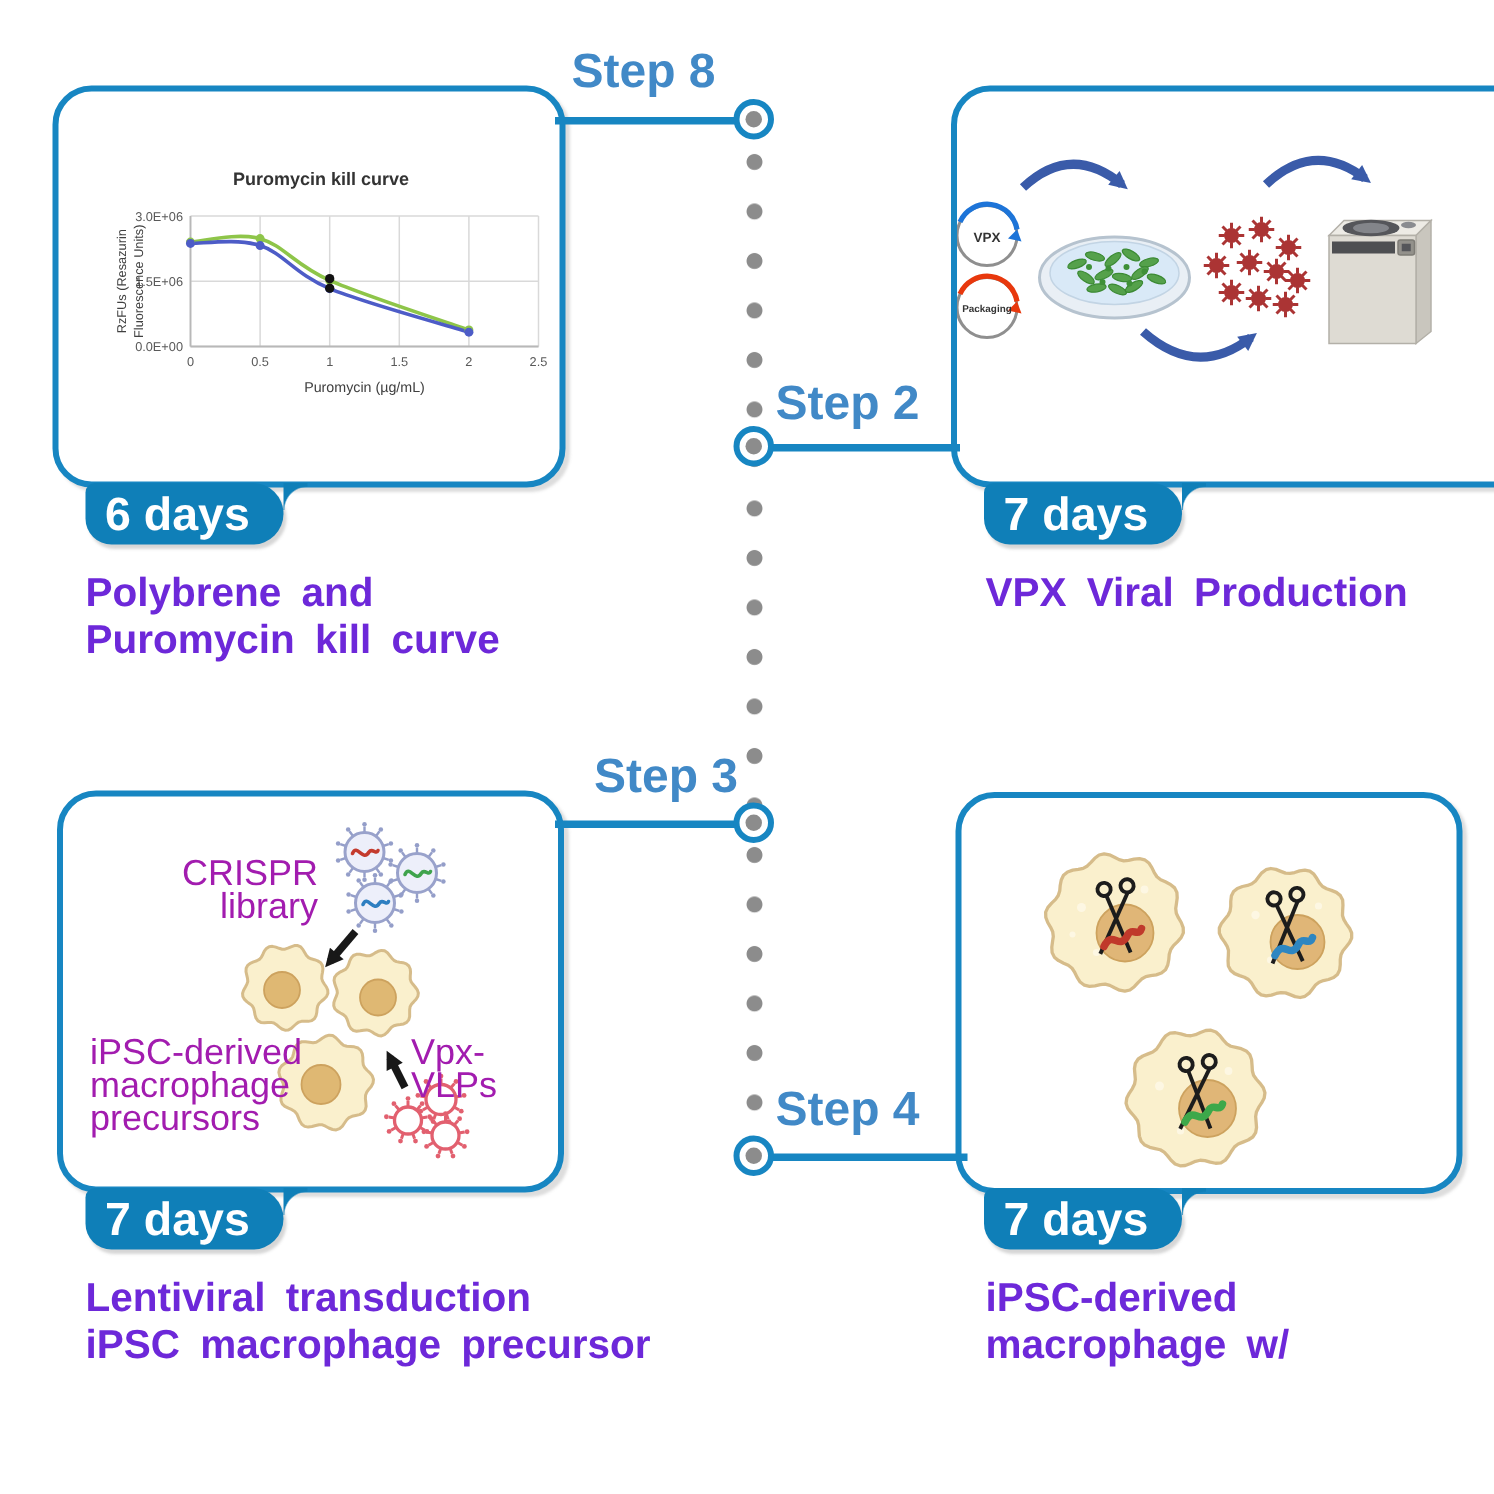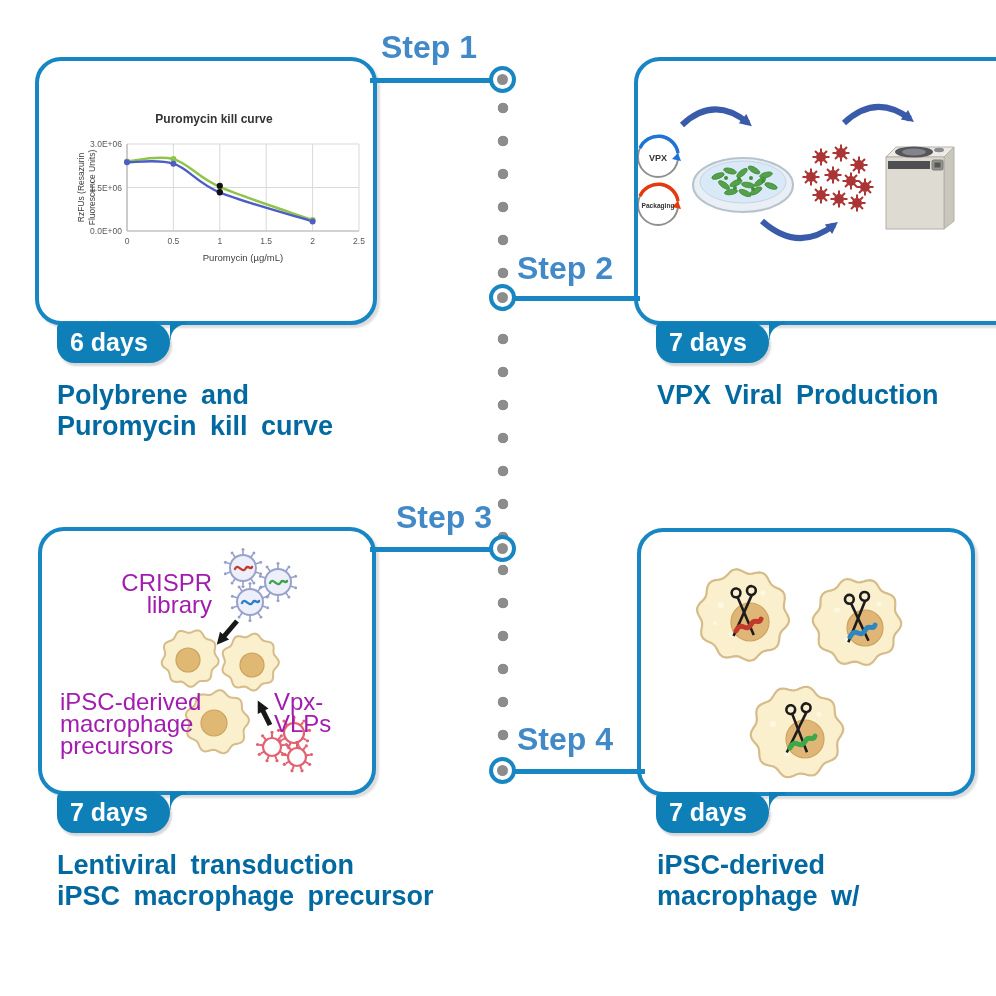--- a/index.html
+++ b/index.html
@@ -34,29 +34,29 @@
     border-radius:26px;overflow:hidden;z-index:2;box-shadow:3px 3px 2px rgba(120,120,120,.25);}
   .p1{left:35px;top:57px;width:342px;height:268px;}
   .p2{left:634px;top:57px;width:390px;height:268px;}
   .p3{left:38px;top:527px;width:338px;height:268px;}
   .p4{left:637px;top:528px;width:338px;height:268px;}
   .panel-art{position:absolute;left:0;top:0;}
 
   .chart-mount{position:absolute;left:30px;top:40px;width:330px;height:170px;}
 
   
-  .badge{position:absolute;background:var(--badge);color:#fff;font-weight:bold;font-size:25px;
+  .badge{position:absolute;background:var(--badge);color:#fff;font-weight:bold;font-size:31px;
     line-height:41px;height:41px;padding:0 22px 0 13px;border-radius:8px 26px 26px 22px;z-index:6;
     box-shadow:2px 3px 2px rgba(120,120,120,.3);white-space:nowrap;}
   .badge::after{content:"";position:absolute;right:-16px;top:0;width:16px;height:18px;
     background:radial-gradient(circle at 100% 100%, rgba(0,0,0,0) 15px, var(--badge) 16px);}
   .b1{left:57px;top:322px;} .b2{left:656px;top:322px;} .b3{left:57px;top:792px;} .b4{left:656px;top:792px;}
 
   
-  .caption{position:absolute;color:#0369a1;font-weight:bold;font-size:27px;line-height:31px;
+  .caption{position:absolute;color:#6d28d9;font-weight:bold;font-size:27px;line-height:31px;
     word-spacing:6px;z-index:5;}
   .cap1{left:57px;top:380px;} .cap2{left:657px;top:380px;} .cap3{left:57px;top:850px;} .cap4{left:657px;top:850px;}
 
   
   .p3-label{position:absolute;font-size:24px;line-height:22px;color:#a21caf;z-index:3;}
   .lbl-crispr{left:46px;top:41px;width:124px;text-align:right;}
   .lbl-precursor{left:18px;top:160px;}
   .lbl-vlps{left:232px;top:160px;}
 </style>
 </head>
@@ -77,21 +77,21 @@
   <div class="node n2">
       <span class="dot"></span>
     </div>
   <div class="node n3">
       <span class="dot"></span>
     </div>
   <div class="node n4">
       <span class="dot"></span>
     </div>
 
-  <div class="step s1">Step 1</div>
+  <div class="step s1">Step 8</div>
   <div class="step s2">Step 2</div>
   <div class="step s3">Step 3</div>
   <div class="step s4">Step 4</div>
 
   <section class="panel p1">
     <div class="chart-mount" id="kill-curve-chart"><svg viewBox="0 0 330 170" width="330" height="170">
           <line x1="58" y1="43" x2="58" y2="130" stroke="#d9d9d9" stroke-width="1"></line>
           <line x1="104.4" y1="43" x2="104.4" y2="130" stroke="#d9d9d9" stroke-width="1"></line>
           <line x1="150.8" y1="43" x2="150.8" y2="130" stroke="#d9d9d9" stroke-width="1"></line>
           <line x1="197.2" y1="43" x2="197.2" y2="130" stroke="#d9d9d9" stroke-width="1"></line>

